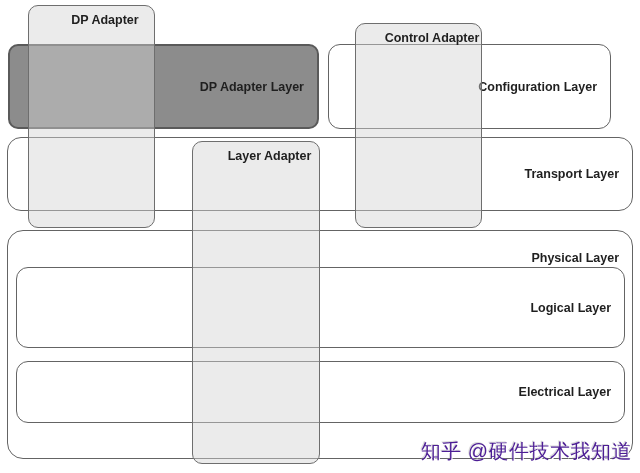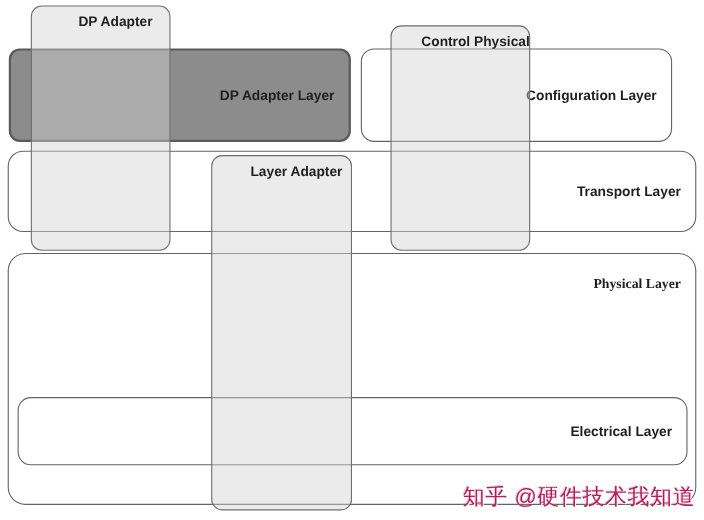--- a/index.html
+++ b/index.html
@@ -49,21 +49,20 @@
     left: 7px; top: 137px; width: 626px; height: 74px;
     border-radius: 14px;
   }
   #physical-layer {
     left: 7px; top: 230px; width: 626px; height: 229px;
     border-radius: 16px;
   }
   #physical-layer .layer-label-right {
     top: 20px;
     transform: none;
-    font-family: Liberation Serif, serif;
   }
   #logical-layer {
     left: 16px; top: 267px; width: 609px; height: 81px;
     border-radius: 12px;
   }
   #electrical-layer {
     left: 16px; top: 361px; width: 609px; height: 62px;
     border-radius: 12px;
   }
   
@@ -83,21 +82,21 @@
   #dp-adapter   { left: 28px;  top: 5px;   width: 127px; height: 223px; }
   #control-adapter { left: 355px; top: 23px;  width: 127px; height: 205px; }
   #lane-adapter { left: 192px; top: 141px; width: 128px; height: 323px; }
   
   .watermark {
     position: absolute;
     right: 8px;
     bottom: 8px;
     font-size: 20px;
     letter-spacing: 0.5px;
-    color: #be185d;
+    color: #4c1d95;
     text-shadow: 1px 1px 0 #ffffff, -1px -1px 0 rgba(150,150,150,0.35);
     z-index: 10;
     white-space: nowrap;
   }
 </style>
 </head>
 <body>
 
 <div class="canvas">
 
@@ -110,31 +109,34 @@
   </div>
 
   <div class="box" id="transport-layer">
     <span class="label layer-label-right">Transport Layer</span>
   </div>
 
   <div class="box" id="physical-layer">
     <span class="label layer-label-right">Physical Layer</span>
   </div>
 
+  <div class="box" id="logical-layer">
+    <span class="label layer-label-right">Logical Layer</span>
+  </div>
 
   <div class="box" id="electrical-layer">
     <span class="label layer-label-right">Electrical Layer</span>
   </div>
 
   <div class="band" id="dp-adapter">
     <span class="label">DP Adapter</span>
   </div>
 
   <div class="band" id="control-adapter">
-    <span class="label">Control Physical</span>
+    <span class="label">Control Adapter</span>
   </div>
 
   <div class="band" id="lane-adapter">
     <span class="label">Layer Adapter</span>
   </div>
 
   <div class="watermark">知乎 @硬件技术我知道</div>
 
 </div>
 

